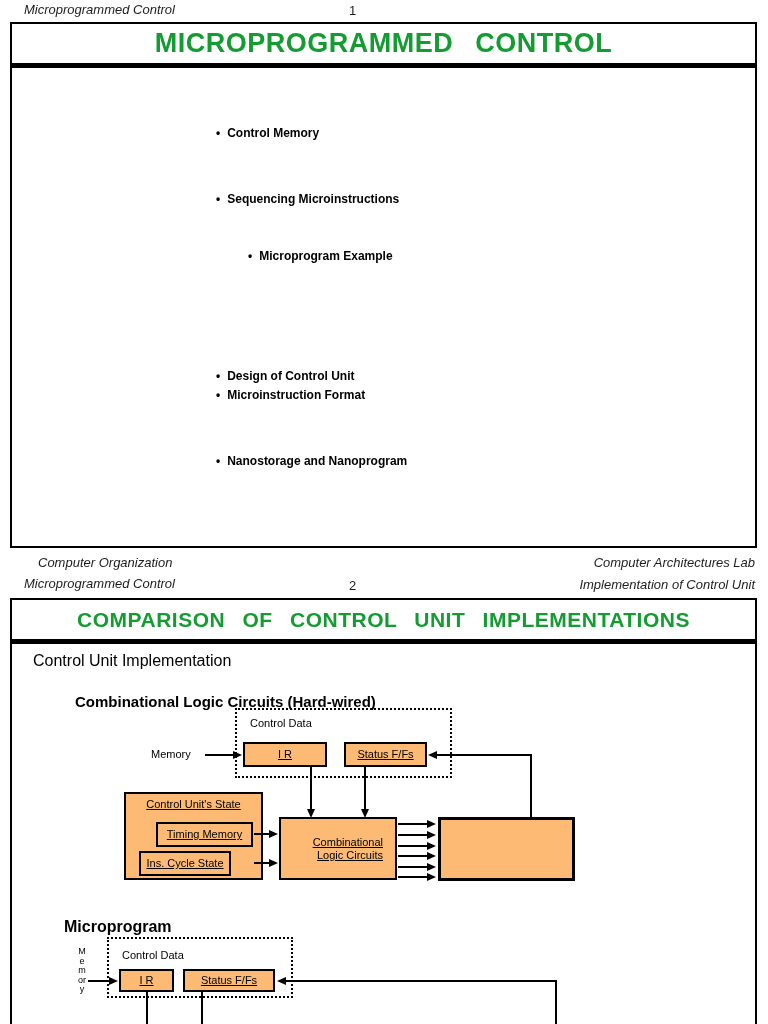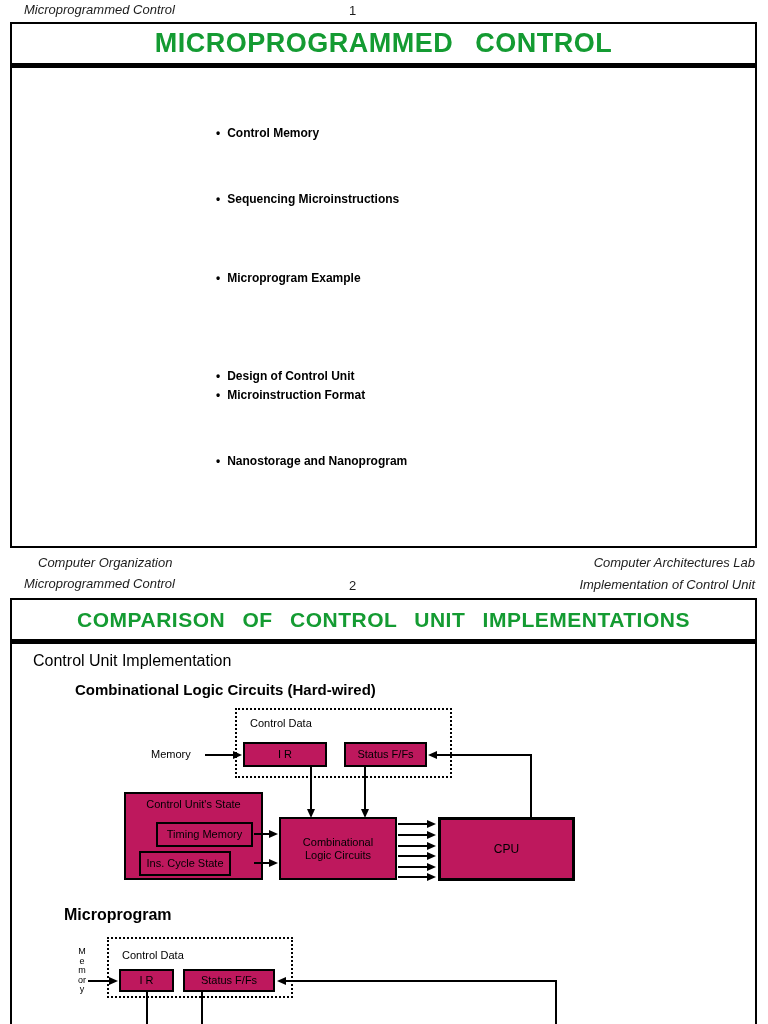--- a/index.html
+++ b/index.html
@@ -12,25 +12,25 @@
   .slide{position:absolute;left:10px;width:747px;border:2px solid #000;box-sizing:border-box;background:#fff;}
   .slide-title{
     text-align:center;font-weight:bold;color:#149b32;border-bottom:5px solid #000;
     letter-spacing:.5px;white-space:nowrap;overflow:hidden;
   }
   #slide1-title{height:39px;line-height:39px;font-size:27px;word-spacing:14px;}
   #slide2-title{height:39px;line-height:40px;font-size:21px;word-spacing:11px;}
   .bullet-item{position:absolute;left:216px;font-size:12px;white-space:nowrap;font-weight:bold;}
   .bullet-dot{margin-right:7px;}
   .h2a{position:absolute;font-size:16px;white-space:nowrap;}
-  .h2b{position:absolute;font-size:15px;font-weight:bold;white-space:nowrap;}
+  .h2b{position:absolute;font-size:15px;font-weight:bold;white-space:nowrap;margin-top:12px;}
   .dbox{
-    position:absolute;border:2px solid #000;box-sizing:border-box;background:#be185d;
-    display:flex;align-items:center;justify-content:center;text-align:center;
-    font-size:11px;line-height:13px;
+    position:absolute;border:2px solid #000;box-sizing:border-box;background:#fdba74;
+    display:flex;align-items:center;justify-content:center;text-align:right;
+    font-size:11px;line-height:13px;text-decoration:underline;
   }
   .dotted{position:absolute;border:2px dotted #000;box-sizing:border-box;}
   .dlabel{position:absolute;font-size:11px;white-space:nowrap;}
   .hline{position:absolute;height:2px;background:#000;}
   .vline{position:absolute;width:2px;background:#000;}
   .arr-r{position:absolute;width:0;height:0;border-top:4px solid transparent;border-bottom:4px solid transparent;border-left:9px solid #000;}
   .arr-l{position:absolute;width:0;height:0;border-top:4px solid transparent;border-bottom:4px solid transparent;border-right:9px solid #000;}
   .arr-d{position:absolute;width:0;height:0;border-left:4px solid transparent;border-right:4px solid transparent;border-top:9px solid #000;}
   .vert-text{
     position:absolute;width:10px;font-size:9px;line-height:9.5px;
@@ -47,21 +47,21 @@
 <div class="slide" style="top:22px;height:526px;">
   <div id="slide1-title" class="slide-title">MICROPROGRAMMED CONTROL</div>
 </div>
 
 <div class="bullet-item" style="top:126px;">
   <span class="bullet-dot">•</span><span>Control Memory</span>
 </div>
 <div class="bullet-item" style="top:192px;">
   <span class="bullet-dot">•</span><span>Sequencing Microinstructions</span>
 </div>
-<div class="bullet-item" style="top:271px;">
+<div class="bullet-item" style="top:249px;margin-left:32px;">
   <span class="bullet-dot">•</span><span>Microprogram Example</span>
 </div>
 <div class="bullet-item" style="top:323px;margin-top:46px;">
   <span class="bullet-dot">•</span><span>Design of Control Unit</span>
 </div>
 <div class="bullet-item" style="top:388px;">
   <span class="bullet-dot">•</span><span>Microinstruction Format</span>
 </div>
 <div class="bullet-item" style="top:454px;">
   <span class="bullet-dot">•</span><span>Nanostorage and Nanoprogram</span>
@@ -121,23 +121,20 @@
 <div class="hline" style="left:398px;top:845px;width:31px;"></div>
 <div class="arr-r" style="left:427px;top:842px;"></div>
 <div class="hline" style="left:398px;top:855px;width:31px;"></div>
 <div class="arr-r" style="left:427px;top:852px;"></div>
 <div class="hline" style="left:398px;top:866px;width:31px;"></div>
 <div class="arr-r" style="left:427px;top:863px;"></div>
 <div class="hline" style="left:398px;top:876px;width:31px;"></div>
 <div class="arr-r" style="left:427px;top:873px;"></div>
 
 <div class="dbox" style="left:438px;top:817px;width:137px;height:64px;border-width:3px;padding:0;">
-  <div style="flex:1;height:100%;display:flex;align-items:center;justify-content:center;font-size:12px;">
-    <span>CPU</span>
-  </div>
 </div>
 
 <div class="h2b" style="left:64px;top:906px;font-size:16px;">Microprogram</div>
 
 <div class="vert-text" style="left:77px;top:947px;">Memory</div>
 <div class="hline" style="left:88px;top:980px;width:23px;"></div>
 <div class="arr-r" style="left:109px;top:977px;"></div>
 
 <div class="dotted" style="left:107px;top:937px;width:186px;height:61px;"></div>
 <div class="dlabel" style="left:122px;top:949px;">Control Data</div>

